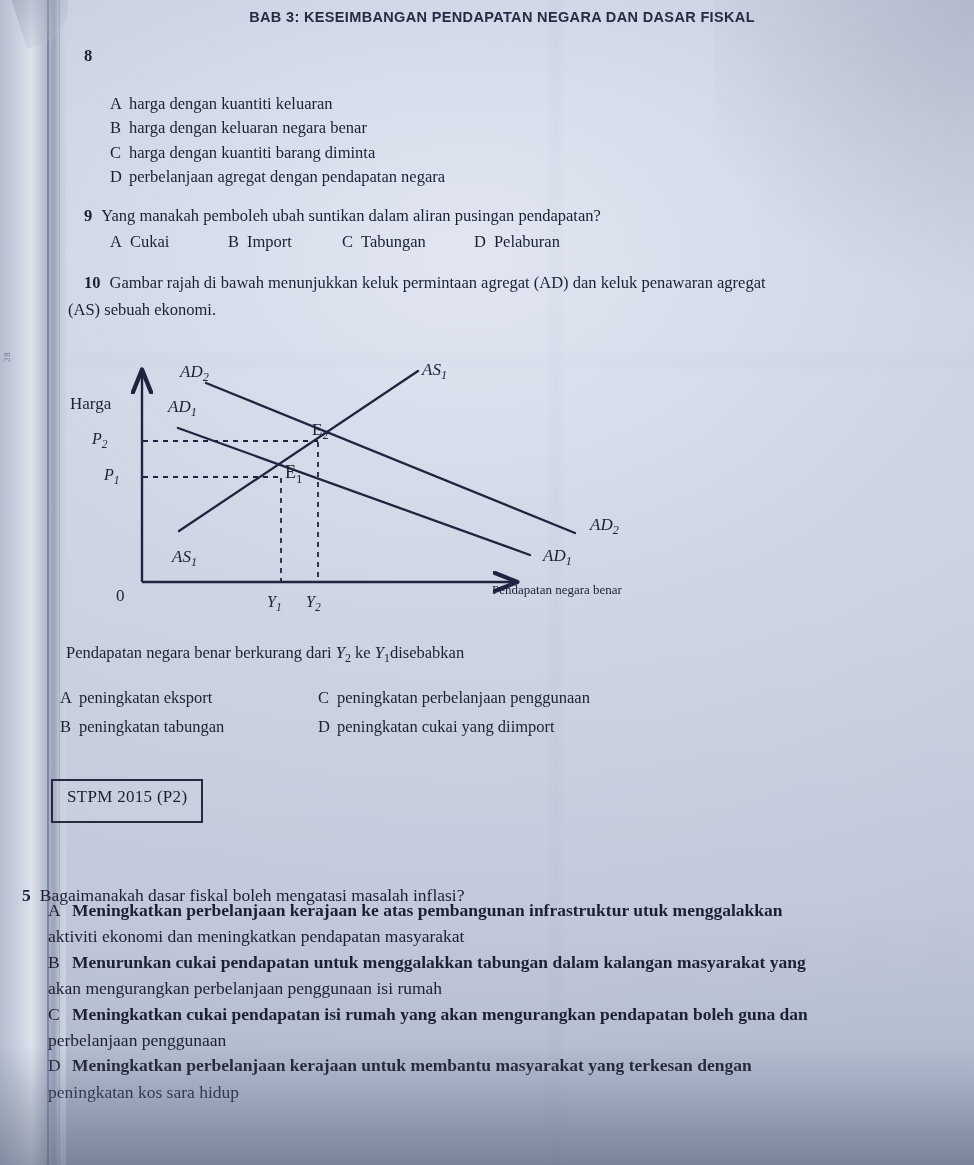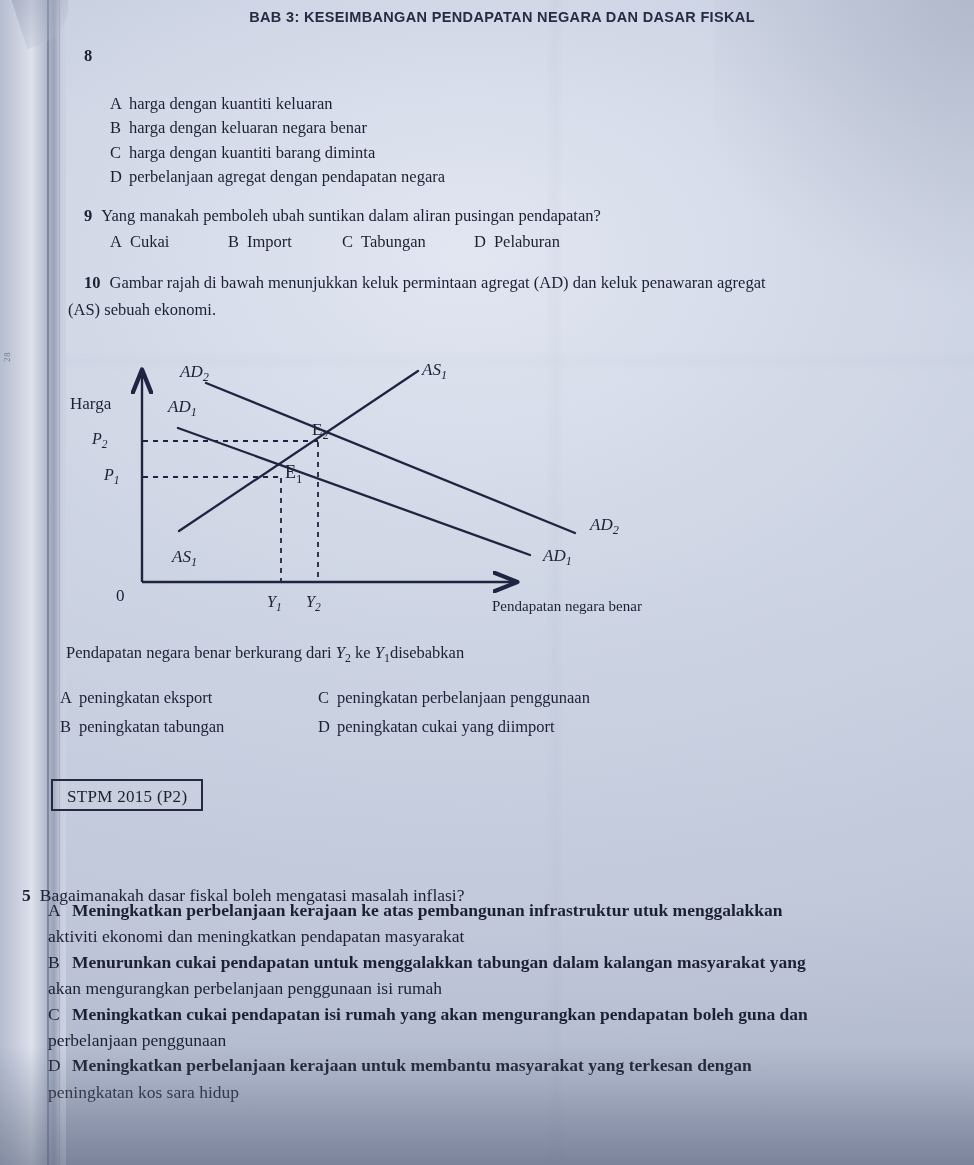--- a/index.html
+++ b/index.html
@@ -142,21 +142,21 @@
   #q10-opts .grid {
     display: grid;
     grid-template-columns: 258px 1fr;
     row-gap: 4px;
   }
   
   #stpm-box {
     position: absolute;
     left: 51px; top: 779px;
     border: 2.5px solid #232a42;
-    padding: 6px 14px 2px 14px;
+    padding: 6px 14px 14px 14px;
     font-size: 17px;
     letter-spacing: 0.3px;
     background: rgba(210,216,228,0.25);
   }
   
   #q5-stem { left: 22px; top: 855px; width: 900px; }
   #q5-stem .qnum { font-size: 17.5px; }
   #q5-stem .qtext { font-size: 17.5px; margin-top: 29px; }
   #q5-opts { left: 48px; top: 898px; width: 905px; }
   #q5-opts .opt {
@@ -289,21 +289,21 @@
     <div class="dlabel" style="left:10px; top:44px; font-size:17px;">Harga</div>
 
     <div class="dlabel it" style="left:32px; top:80px;">P<sub>2</sub></div>
     <div class="dlabel it" style="left:44px; top:116px;">P<sub>1</sub></div>
 
     <div class="dlabel" style="left:56px; top:236px; font-size:17px;">0</div>
 
     <div class="dlabel it" style="left:207px; top:243px;">Y<sub>1</sub></div>
     <div class="dlabel it" style="left:246px; top:243px;">Y<sub>2</sub></div>
 
-    <div class="dlabel" style="left:432px; top:248px; font-size:15px;">Pendapatan negara benar</div>
+    <div class="dlabel" style="left:432px; top:232px; font-size:13px;">Pendapatan negara benar</div>
 
     <div class="dlabel it" style="left:120px; top:12px; font-size:17px;">AD<sub>2</sub></div>
     <div class="dlabel it" style="left:108px; top:47px; font-size:17px;">AD<sub>1</sub></div>
     <div class="dlabel it" style="left:362px; top:10px; font-size:17px;">AS<sub>1</sub></div>
     <div class="dlabel it" style="left:112px; top:197px; font-size:17px;">AS<sub>1</sub></div>
     <div class="dlabel it" style="left:530px; top:165px; font-size:17px;">AD<sub>2</sub></div>
     <div class="dlabel it" style="left:483px; top:196px; font-size:17px;">AD<sub>1</sub></div>
 
     <div class="dlabel" style="left:252px; top:70px; font-size:17px;">E<sub>2</sub></div>
     <div class="dlabel" style="left:225px; top:112px; font-size:18px;">E<sub>1</sub></div>

